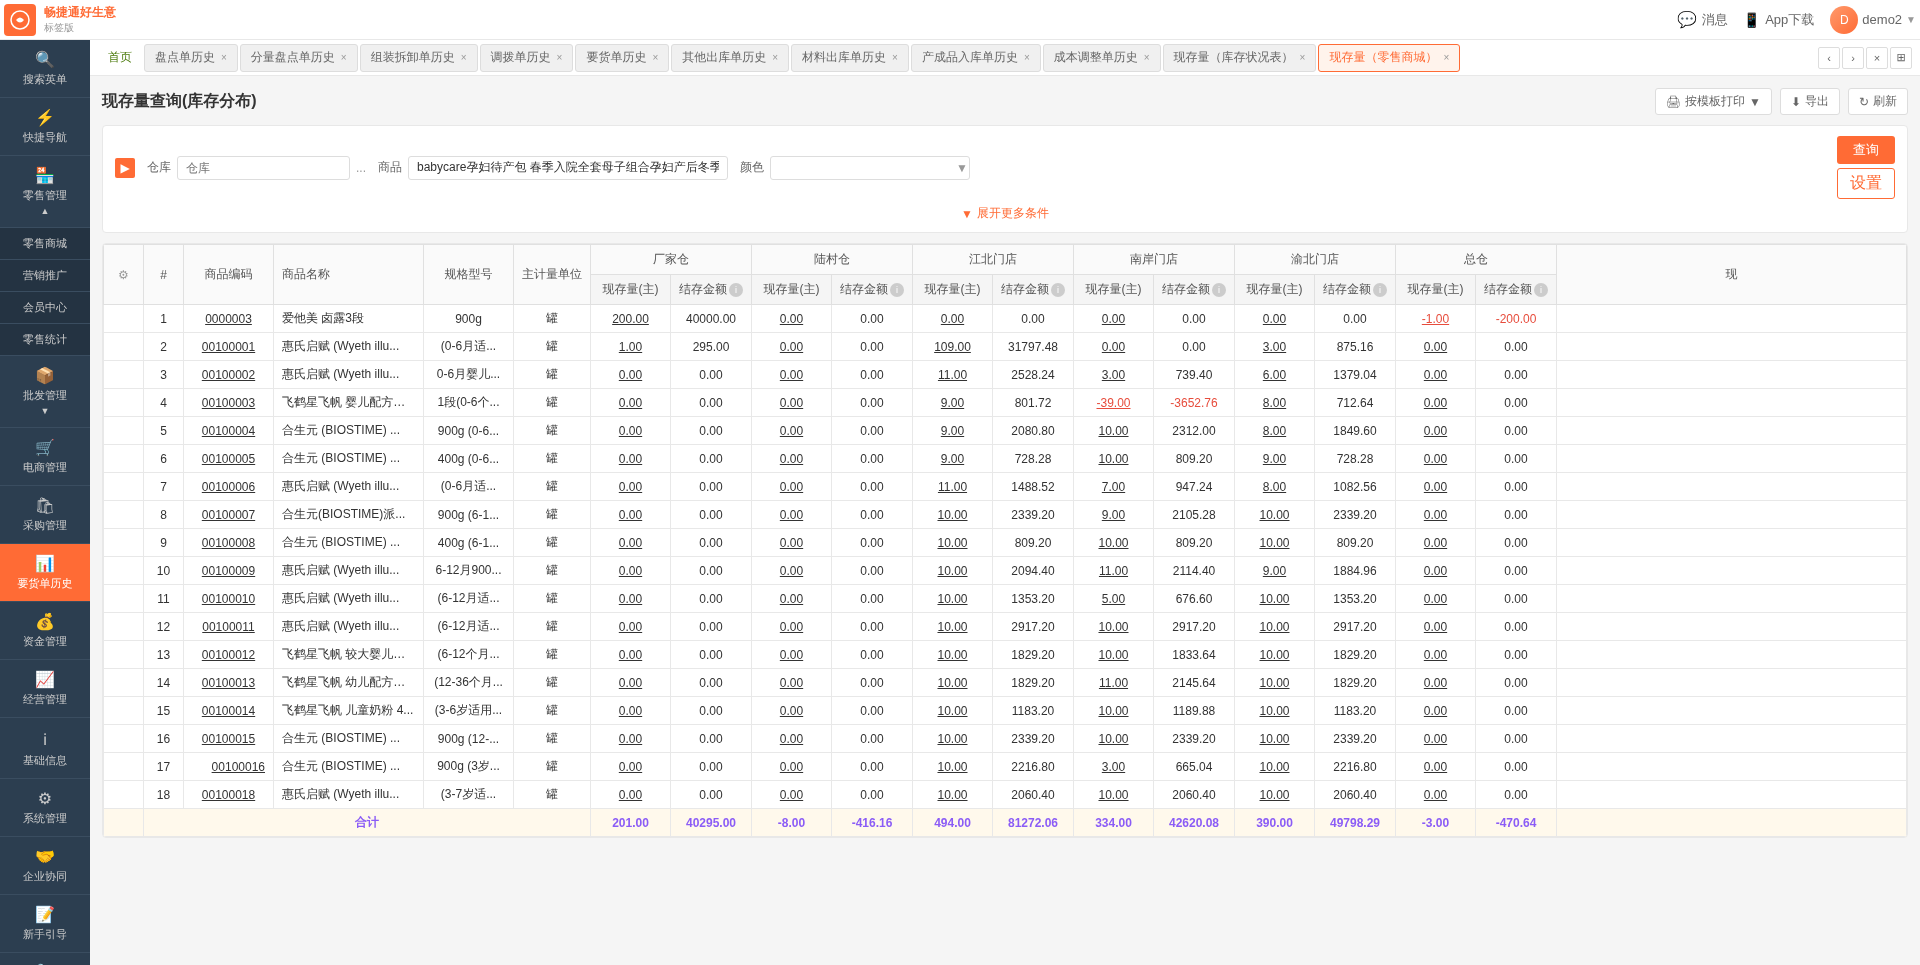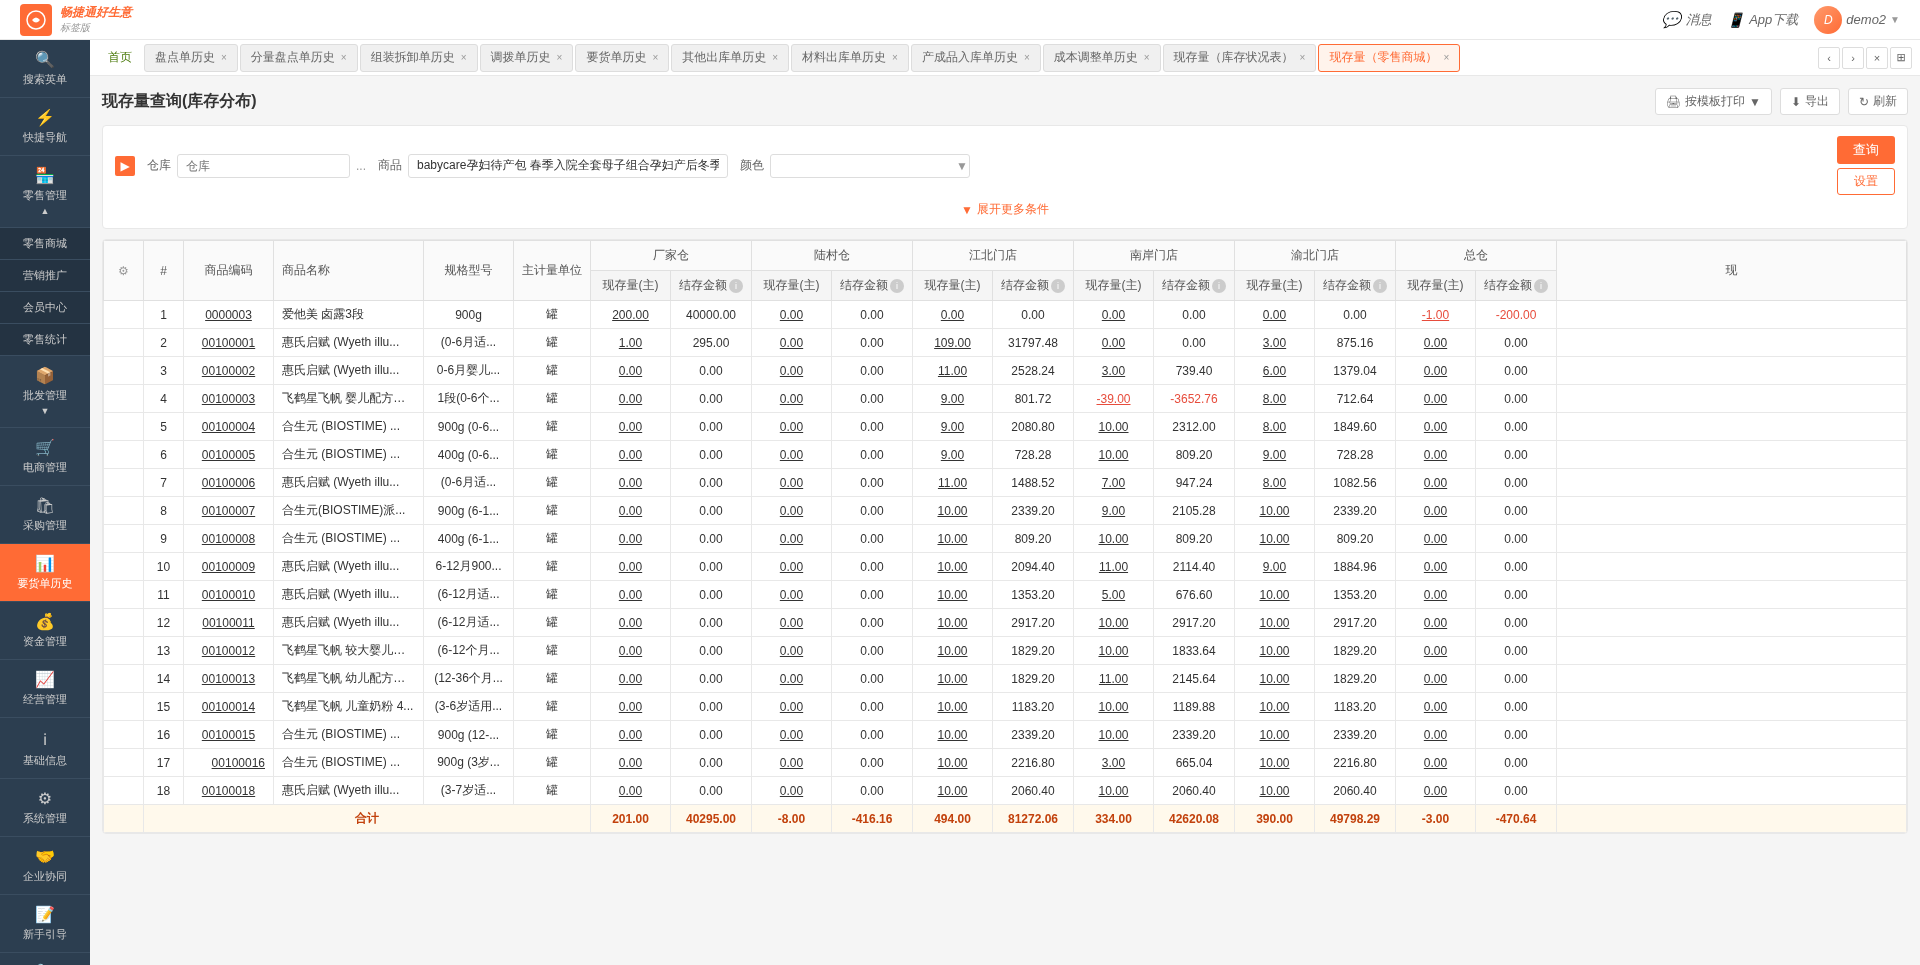--- a/index.html
+++ b/index.html
@@ -5,26 +5,25 @@
     * { box-sizing: border-box; margin: 0; padding: 0; }
     body { font-family: 'Microsoft YaHei', Arial, sans-serif; font-size: 12px; background: #f5f5f5; color: #333; overflow: hidden; }
     
     
     .top-header {
       height: 40px;
       background: #fff;
       display: flex;
       align-items: center;
       justify-content: space-between;
-      padding: 0 20px;
+      padding: 0 4px;
       border-bottom: 1px solid #e8e8e8;
       position: fixed;
       top: 0; left: 0; right: 0;
       z-index: 100;
-      font-style: italic;
     }
     .logo-area {
       display: flex;
       align-items: center;
       gap: 8px;
     }
     .logo-icon {
       width: 32px; height: 32px;
       background: #ff6b35;
       border-radius: 4px;
@@ -202,21 +201,21 @@
       cursor: pointer;
       font-size: 13px;
     }
     .setting-btn {
       background: #fff;
       color: #ff6b35;
       border: 1px solid #ff6b35;
       border-radius: 3px;
       padding: 4px 12px;
       cursor: pointer;
-      font-size: 12px;
+      font-size: 16px;
     }
     .btn-group { display: flex; flex-direction: column; gap: 4px; }
     
     
     .table-wrapper {
       background: #fff;
       border: 1px solid #e8e8e8;
       border-radius: 4px;
       overflow: auto;
       max-height: calc(100vh - 260px);
@@ -243,21 +242,21 @@
     tbody tr td {
       border: 1px solid #e8e8e8;
       padding: 5px 8px;
       text-align: center;
       color: #333;
       white-space: nowrap;
     }
     tbody tr.summary-row td {
       background: #fff9ec;
       font-weight: bold;
-      color: #c2410c;
+      color: #8b5cf6;
     }
     .text-red { color: #e74c3c; }
     .text-underline { text-decoration: underline; cursor: pointer; }
     .col-index { width: 40px; }
     .col-code { width: 90px; }
     .col-name { width: 150px; text-align: left !important; overflow: hidden; text-overflow: ellipsis; max-width: 150px; }
     .col-spec { width: 90px; }
     .col-unit { width: 70px; }
     .col-num { width: 80px; }
     .settings-gear {

